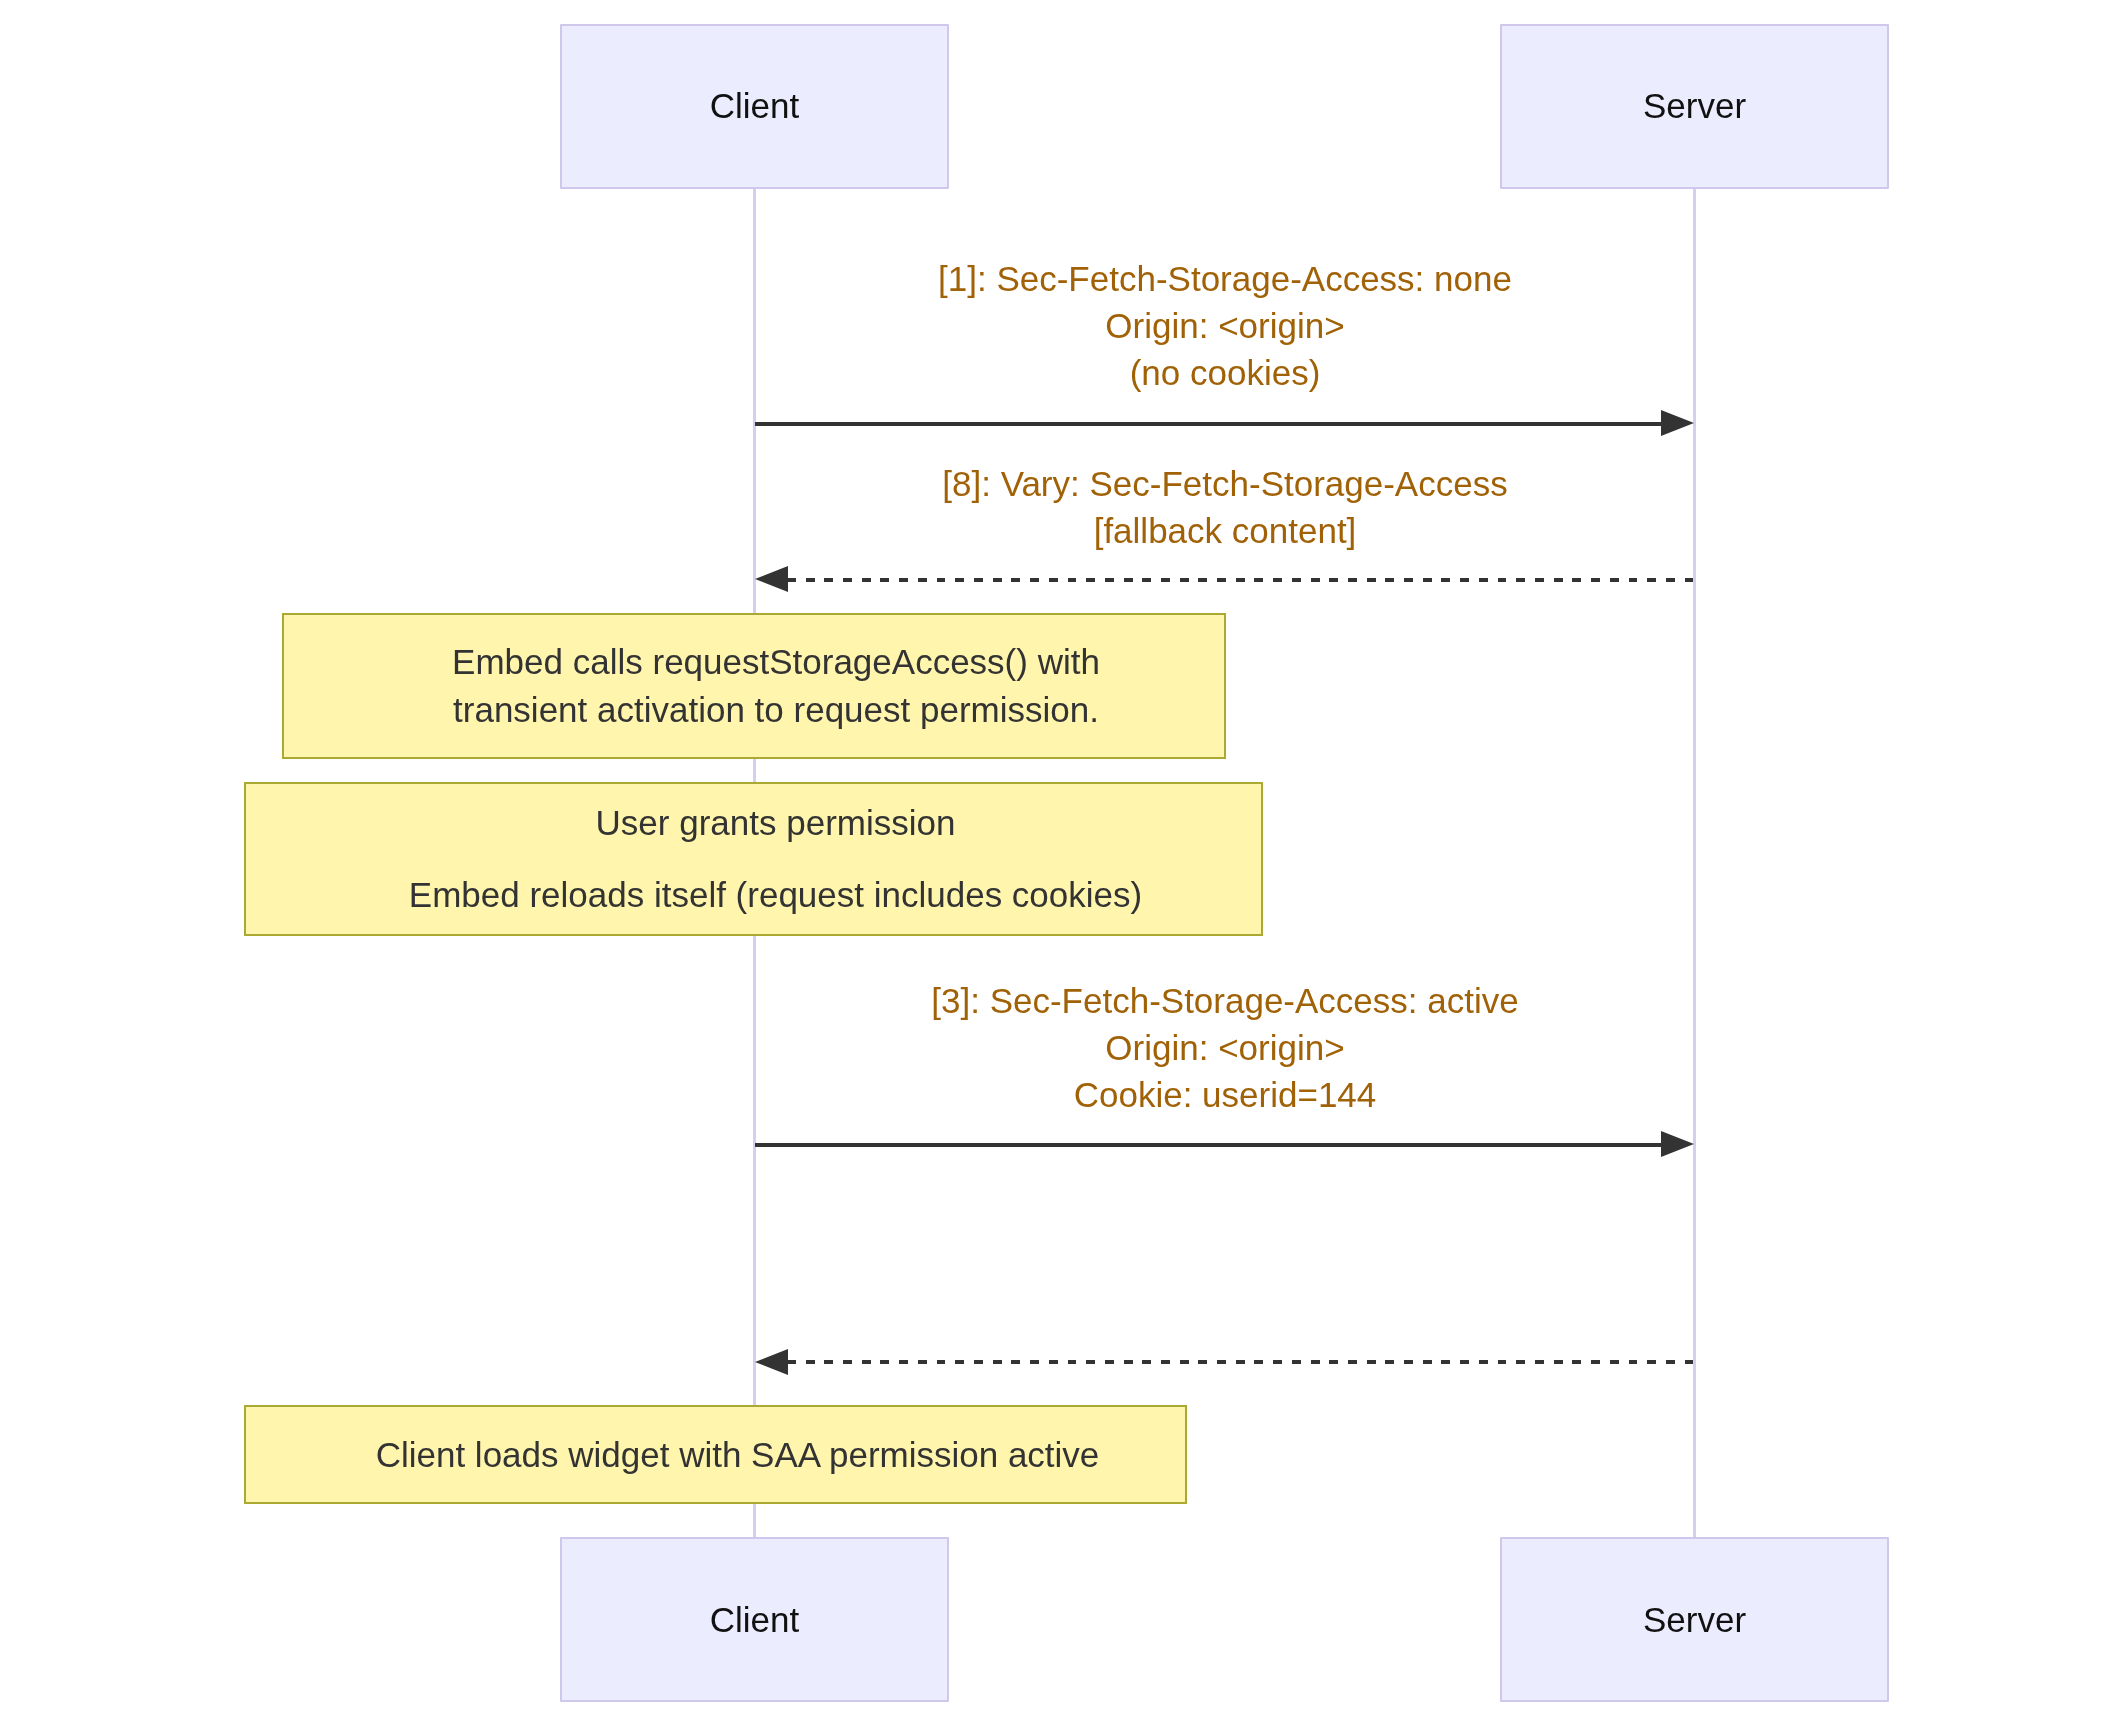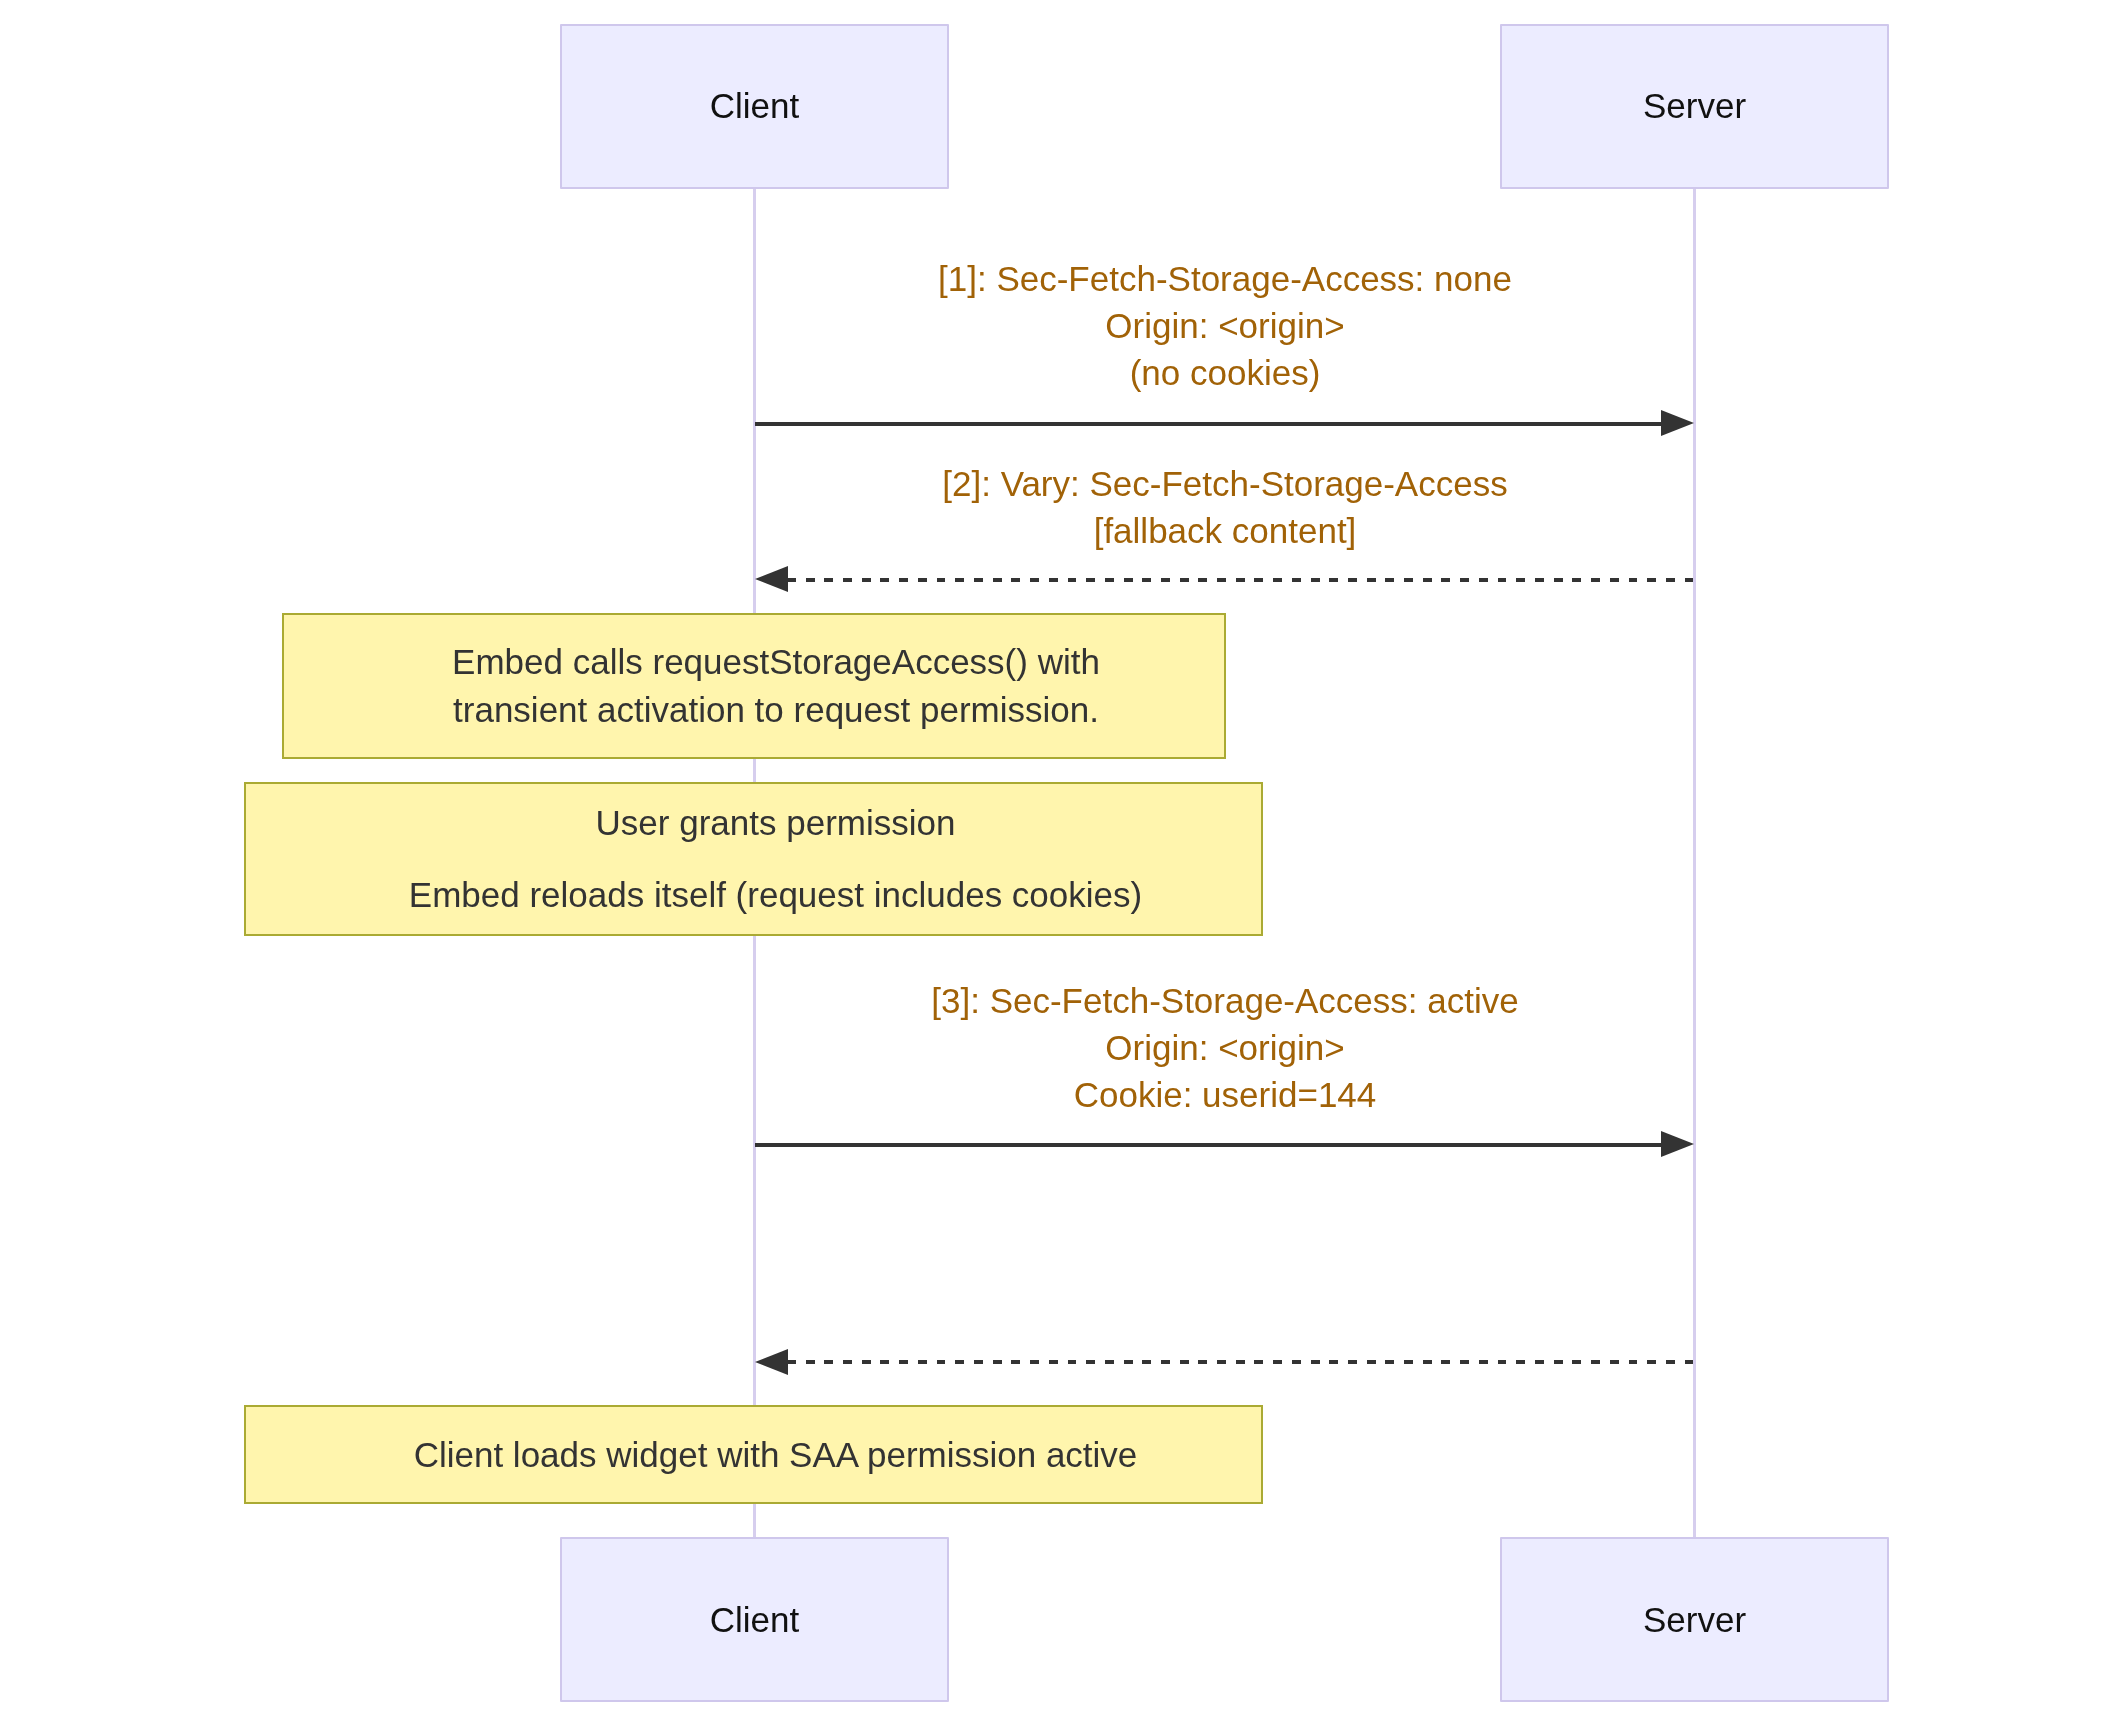--- a/index.html
+++ b/index.html
@@ -103,21 +103,21 @@
 
   <div class="msg-label" style="top:255px;">
     <div>[1]: Sec-Fetch-Storage-Access: none</div>
     <div>Origin: &lt;origin&gt;</div>
     <div>(no cookies)</div>
   </div>
   <div class="arrow-line solid" style="left:755px; top:422px; width:918px;"></div>
   <div class="arrowhead right" style="left:1661px; top:410px;"></div>
 
   <div class="msg-label" style="top:460px;">
-    <div>[2]: Vary: Sec-Fetch-Storage-Access</div>
+    <div>[8]: Vary: Sec-Fetch-Storage-Access</div>
     <div>[fallback content]</div>
   </div>
   <div class="arrow-line dashed" style="left:787px; top:578px; width:906px;"></div>
   <div class="arrowhead left" style="left:755px; top:566px;"></div>
 
   <div class="note" style="left:282px; top:613px; width:944px; height:146px;">
     <div>Embed calls requestStorageAccess() with</div>
     <div>transient activation to request permission.</div>
   </div>
 
@@ -130,21 +130,21 @@
     <div>[3]: Sec-Fetch-Storage-Access: active</div>
     <div>Origin: &lt;origin&gt;</div>
     <div>Cookie: userid=144</div>
   </div>
   <div class="arrow-line solid" style="left:755px; top:1143px; width:918px;"></div>
   <div class="arrowhead right" style="left:1661px; top:1131px;"></div>
 
   <div class="arrow-line dashed" style="left:787px; top:1360px; width:906px;"></div>
   <div class="arrowhead left" style="left:755px; top:1349px;"></div>
 
-  <div class="note" style="left:244px; top:1405px; width:1019px; height:99px;">
+  <div class="note" style="left:244px; top:1405px; width:943px; height:99px;">
     <div>Client loads widget with SAA permission active</div>
   </div>
 
   <div class="actor" style="left:560px; top:1537px;">
     <span>Client</span>
   </div>
   <div class="actor" style="left:1500px; top:1537px;">
     <span>Server</span>
   </div>
 

